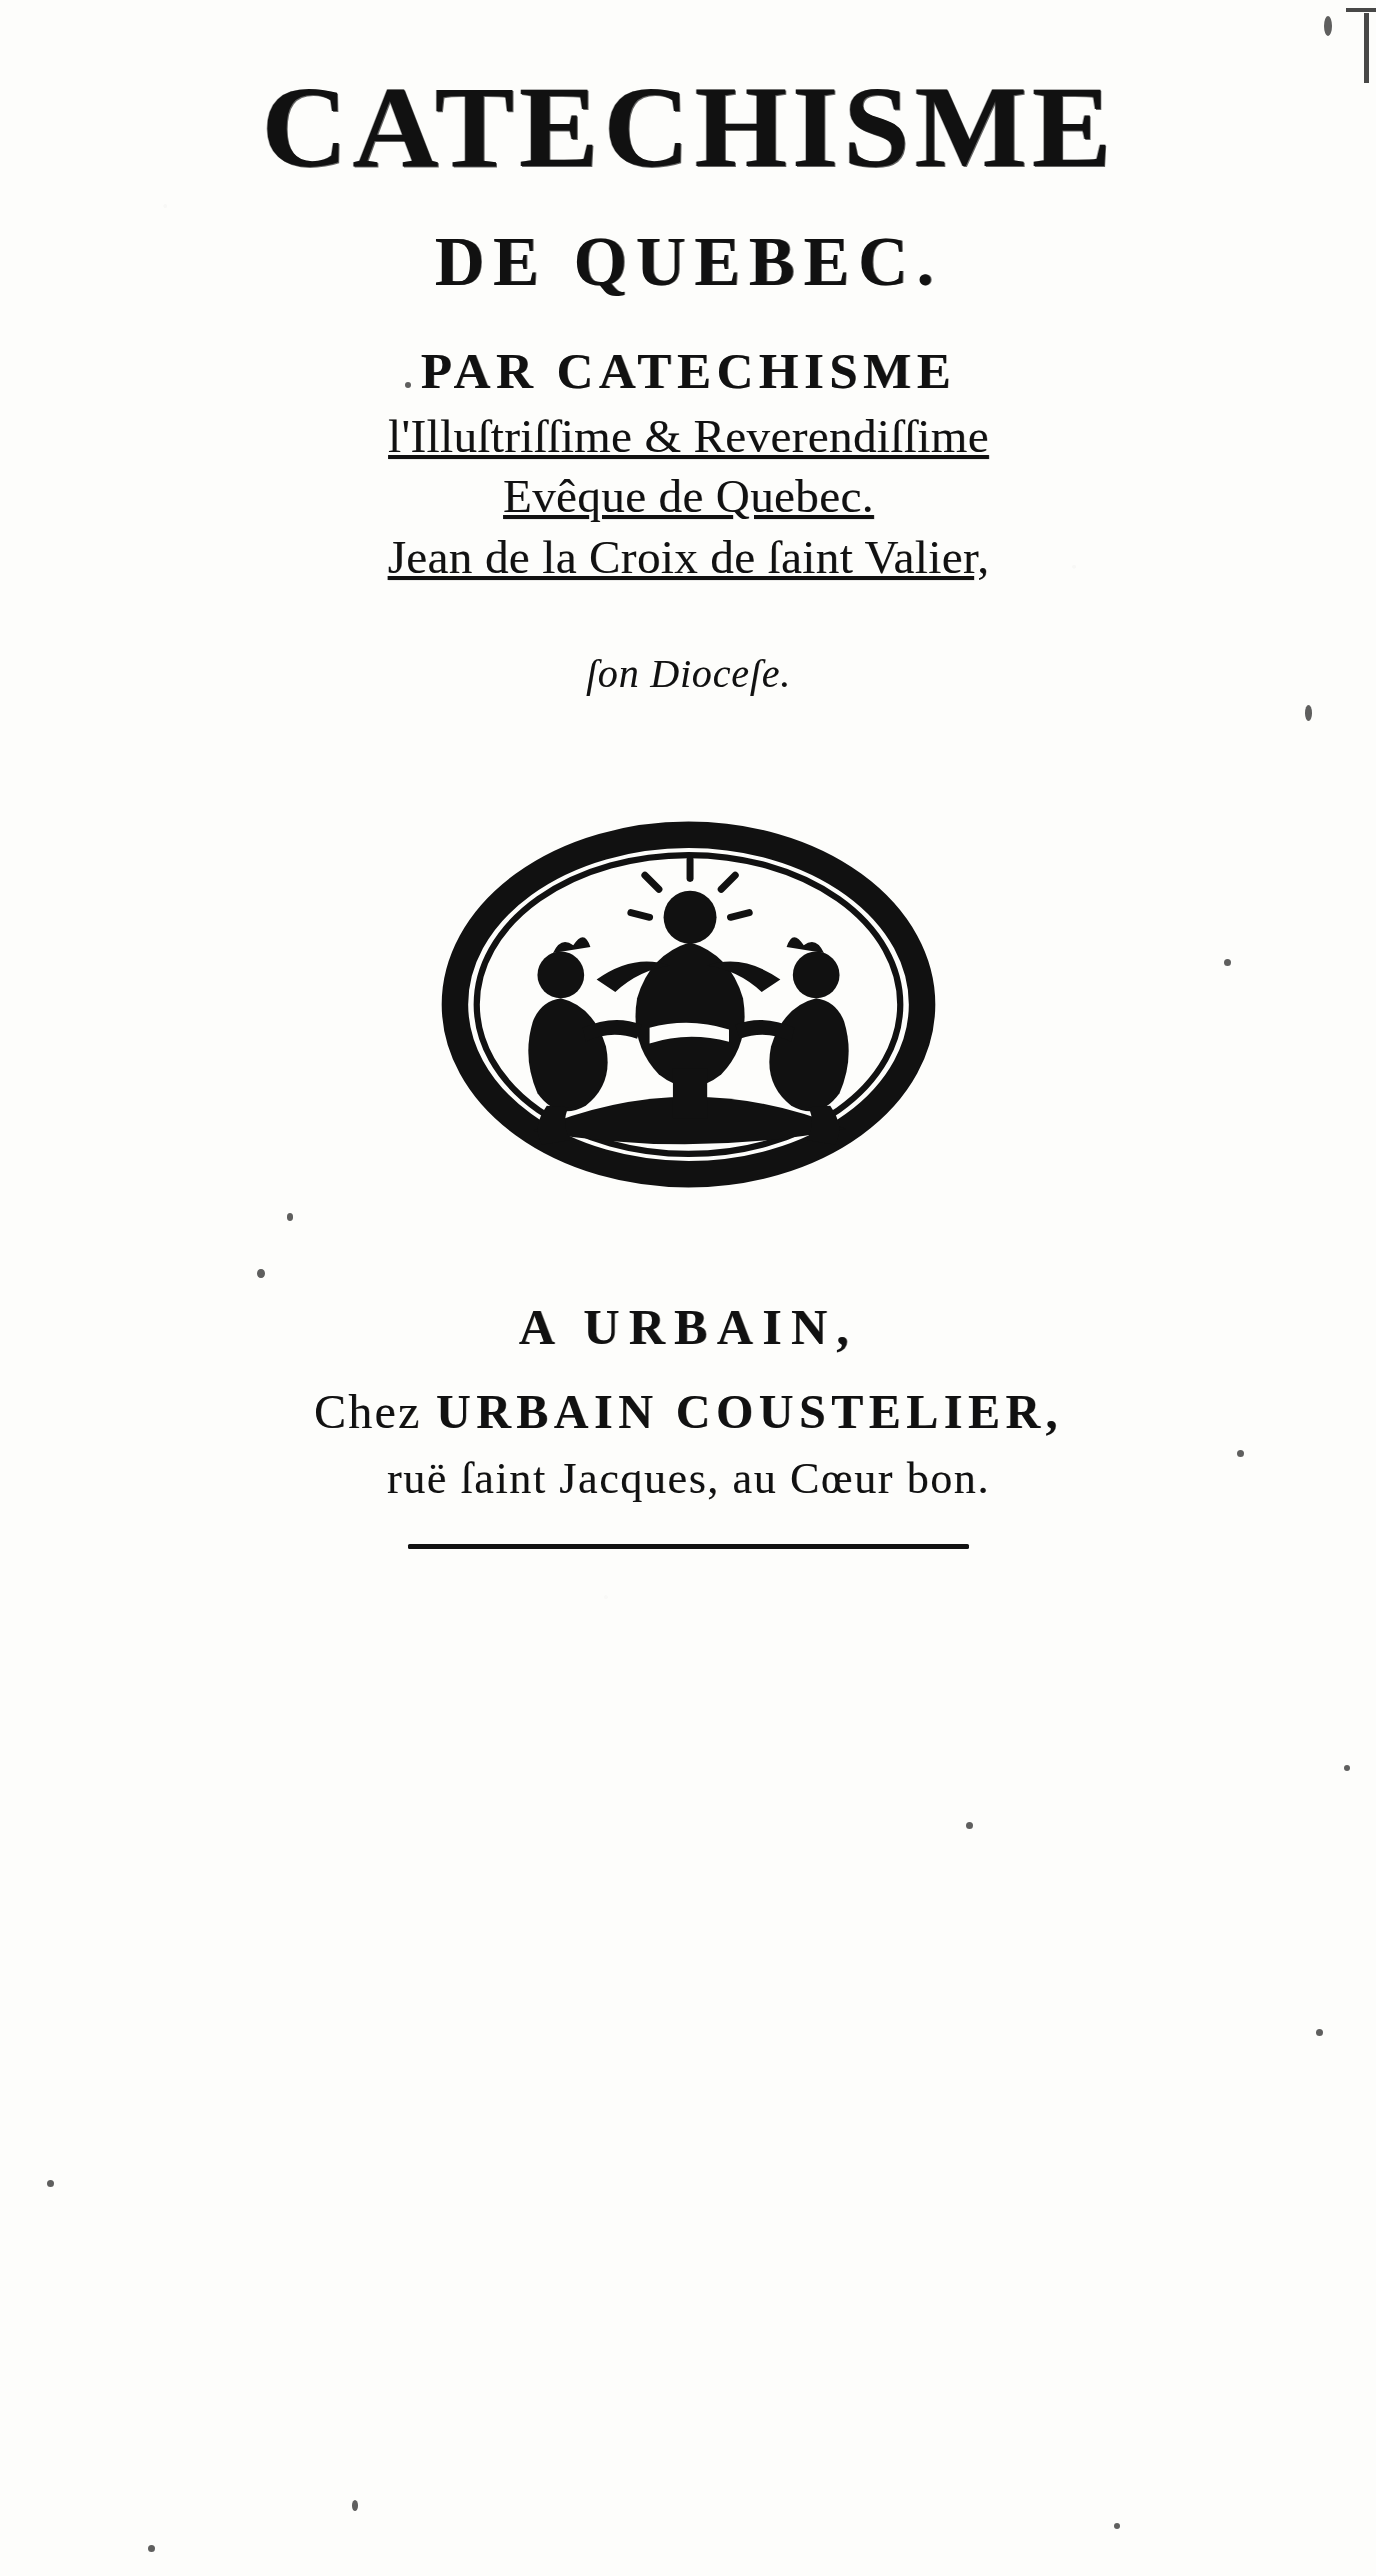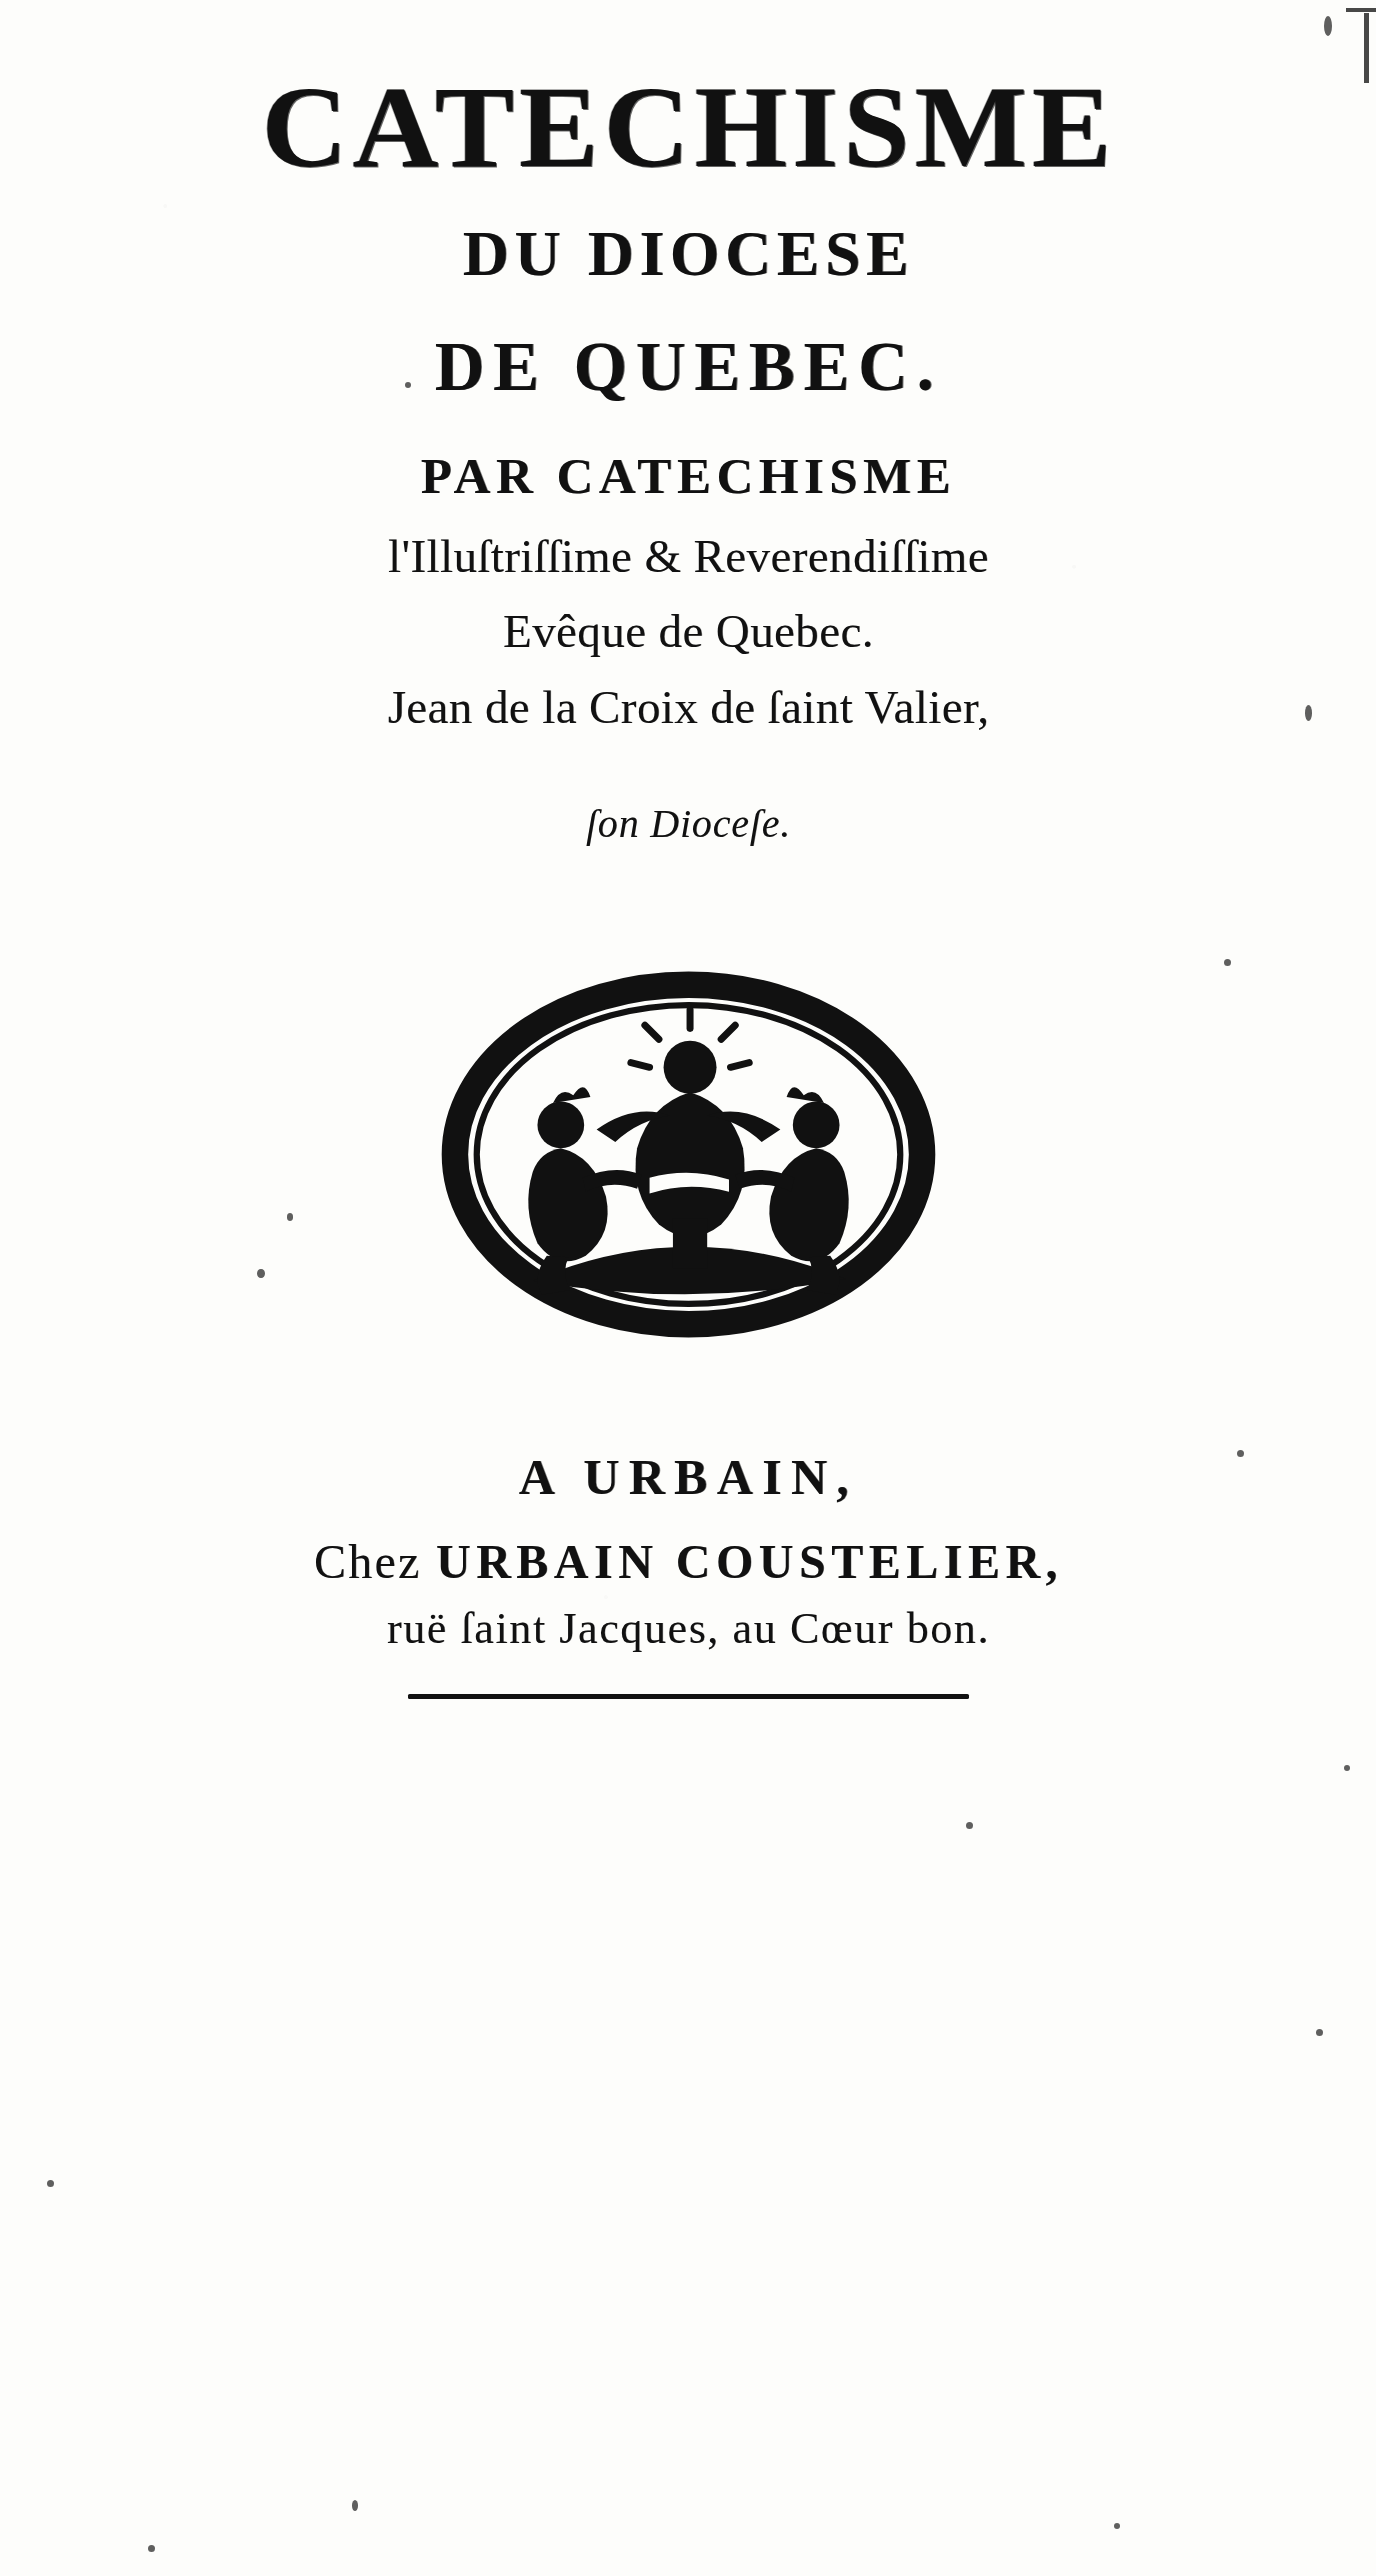--- a/index.html
+++ b/index.html
@@ -68,22 +68,23 @@
     letter-spacing: 5.5px;
     font-weight: 700;
     margin-top: 40px;
     text-shadow: 0.6px 0.3px 0 rgba(0,0,0,0.45);
   }
   .byline-line {
     font-size: 47px;
     line-height: 1.24;
     font-weight: 400;
     letter-spacing: 0.4px;
-    margin-top: 17px;
+    margin-top: 2px;
     text-shadow: 0.5px 0.2px 0 rgba(0,0,0,0.35);
+    text-decoration: underline;
   }
   .byline-block {
     margin-top: 4.7px;
   }
 
   .dedication {
     font-style: italic;
     font-size: 40px;
     line-height: 1.3;
     letter-spacing: 0.8px;
@@ -178,21 +179,20 @@
   <div class="speck" style="left:47px; top:2180px; width:7px; height:7px;"></div>
   <div class="speck" style="left:352px; top:2500px; width:6.2px; height:11px;"></div>
   <div class="speck" style="left:1114px; top:2523px; width:6.2px; height:6.2px;"></div>
   <div class="speck" style="left:148px; top:2545px; width:7px; height:7px;"></div>
   <div class="speck" style="left:1224px; top:959px; width:7px; height:7px;"></div>
   <div class="speck" style="left:405px; top:382px; width:6.2px; height:6.2px;"></div>
 
   <div class="content">
 
     <div class="title-main">CATECHISME</div>
-    <div class="title-sub1">DU DIOCESE</div>
     <div class="title-sub2">DE QUEBEC.</div>
 
     <div class="byline-caps">PAR CATECHISME</div>
     <div class="byline-block">
       <div class="byline-line">l'Illuſtriſſime &amp; Reverendiſſime</div>
       <div class="byline-line">Evêque de Quebec.</div>
       <div class="byline-line">Jean de la Croix de ſaint Valier,</div>
     </div>
 
     <div class="dedication">

